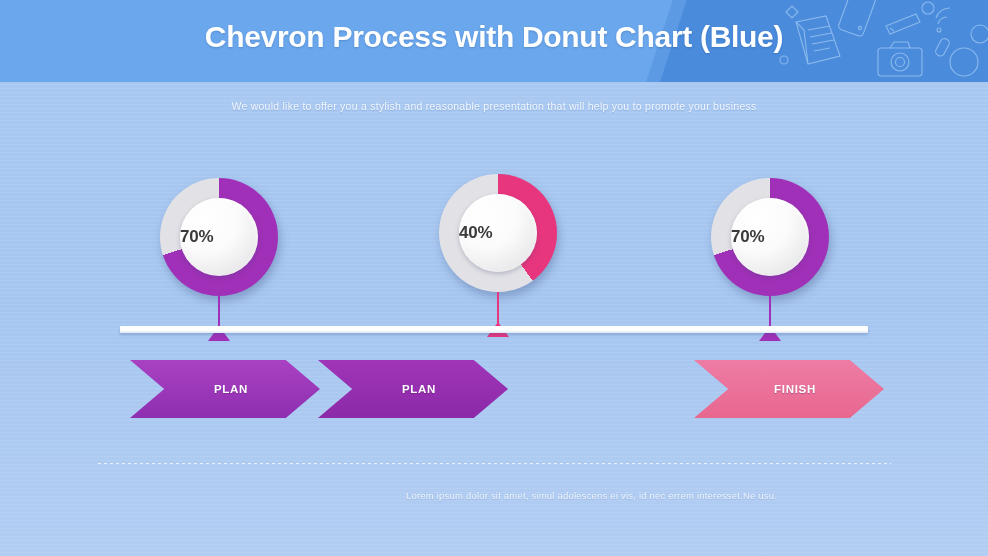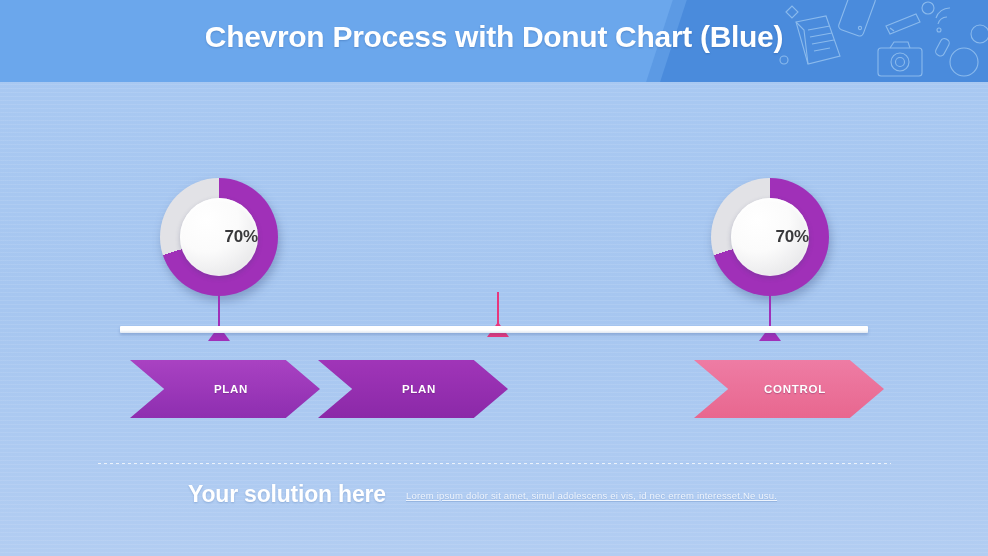--- a/index.html
+++ b/index.html
@@ -99,21 +99,21 @@
   .donut-hole {
     position: absolute;
     left: 20px; top: 20px;
     width: 78px; height: 78px;
     border-radius: 50%;
     background: radial-gradient(circle at 34% 28%, #ffffff 0%, #fbfbfb 42%, #e7e7e9 82%, #dcdce0 100%);
     box-shadow: inset 0 2px 4px rgba(255,255,255,0.9),
                 0 2px 5px rgba(60,70,110,0.28);
     display: flex;
     align-items: center;
-    justify-content: flex-end;
+    justify-content: flex-start;
   }
   .donut-label {
     font-size: 17px;
     font-weight: bold;
     color: #3A3A3C;
     letter-spacing: -0.2px;
   }
   .stem {
     position: absolute;
     width: 2px;
@@ -188,21 +188,20 @@
     letter-spacing: -0.2px;
     text-shadow: 0 1px 2px rgba(60,100,160,0.30);
   }
   .footer-text {
     position: absolute;
     left: 406px; top: 490px;
     font-size: 9.5px;
     color: #EEF4FD;
     letter-spacing: 0.2px;
     text-shadow: 0 1px 1px rgba(70,110,170,0.25);
-    text-decoration: underline;
   }
 </style>
 </head>
 <body>
 
 <div class="slide">
 
   <div class="header">
     <div class="header-band2"></div>
     <div class="header-band"></div>
@@ -251,32 +250,38 @@
         <circle cx="6" cy="60" r="4"></circle>
         <circle cx="150" cy="8" r="6"></circle>
         <circle cx="186" cy="62" r="14"></circle>
         <circle cx="202" cy="34" r="9"></circle>
       </g>
     </svg>
 
     <div class="header-title">Chevron Process with Donut Chart (Blue)</div>
   </div>
 
+  <div class="subtitle">We would like to offer you a stylish and reasonable presentation that will help you to promote your business</div>
 
   <div class="donuts">
       <div class="donut-group" style="left: 160px; top: 178px; width: 118px; height: 175px;">
         <div class="donut" style="background: conic-gradient(rgb(160, 48, 184) 0deg, rgb(160, 48, 184) 252deg, rgb(226, 226, 230) 252deg, rgb(226, 226, 230) 360deg);">
           <div class="donut-hole">
             <span class="donut-label">70%</span>
           </div>
         </div>
         <div class="stem" style="background: rgb(160, 48, 184);"></div>
         <div class="pointer" style="border-bottom-color: rgb(160, 48, 184);"></div>
       </div>
       <div class="donut-group" style="left: 439px; top: 174px; width: 118px; height: 175px;">
+        <div class="donut" style="background: conic-gradient(rgb(232, 54, 126) 0deg, rgb(232, 54, 126) 144deg, rgb(226, 226, 230) 144deg, rgb(226, 226, 230) 360deg);">
+          <div class="donut-hole">
+            <span class="donut-label">40%</span>
+          </div>
+        </div>
         <div class="stem" style="background: rgb(232, 54, 126);"></div>
         <div class="pointer" style="border-bottom-color: rgb(232, 54, 126);"></div>
       </div>
       <div class="donut-group" style="left: 711px; top: 178px; width: 118px; height: 175px;">
         <div class="donut" style="background: conic-gradient(rgb(160, 48, 184) 0deg, rgb(160, 48, 184) 252deg, rgb(226, 226, 230) 252deg, rgb(226, 226, 230) 360deg);">
           <div class="donut-hole">
             <span class="donut-label">70%</span>
           </div>
         </div>
         <div class="stem" style="background: rgb(160, 48, 184);"></div>
@@ -287,21 +292,20 @@
   <div class="timeline"></div>
 
   <div class="chevrons">
       <div class="chev" style="left: 0px; width: 190px; background: linear-gradient(rgb(169, 66, 194) 0%, rgb(142, 46, 176) 100%);">
         <span class="chev-label">PLAN</span>
       </div>
       <div class="chev" style="left: 188px; width: 190px; background: linear-gradient(rgb(160, 53, 184) 0%, rgb(139, 41, 168) 100%);">
         <span class="chev-label">PLAN</span>
       </div>
       <div class="chev" style="left: 564px; width: 190px; background: linear-gradient(rgb(238, 124, 164) 0%, rgb(232, 103, 143) 100%);">
-        <span class="chev-label">CONTROL</span>
+        <span class="chev-label">FINISH</span>
       </div>
     </div>
 
   <div class="divider"></div>
-  <div class="footer-heading">Your solution here</div>
   <div class="footer-text">Lorem ipsum dolor sit amet, simul adolescens ei vis, id nec errem interesset.Ne usu.</div>
 
 </div>
 
 </body></html>

